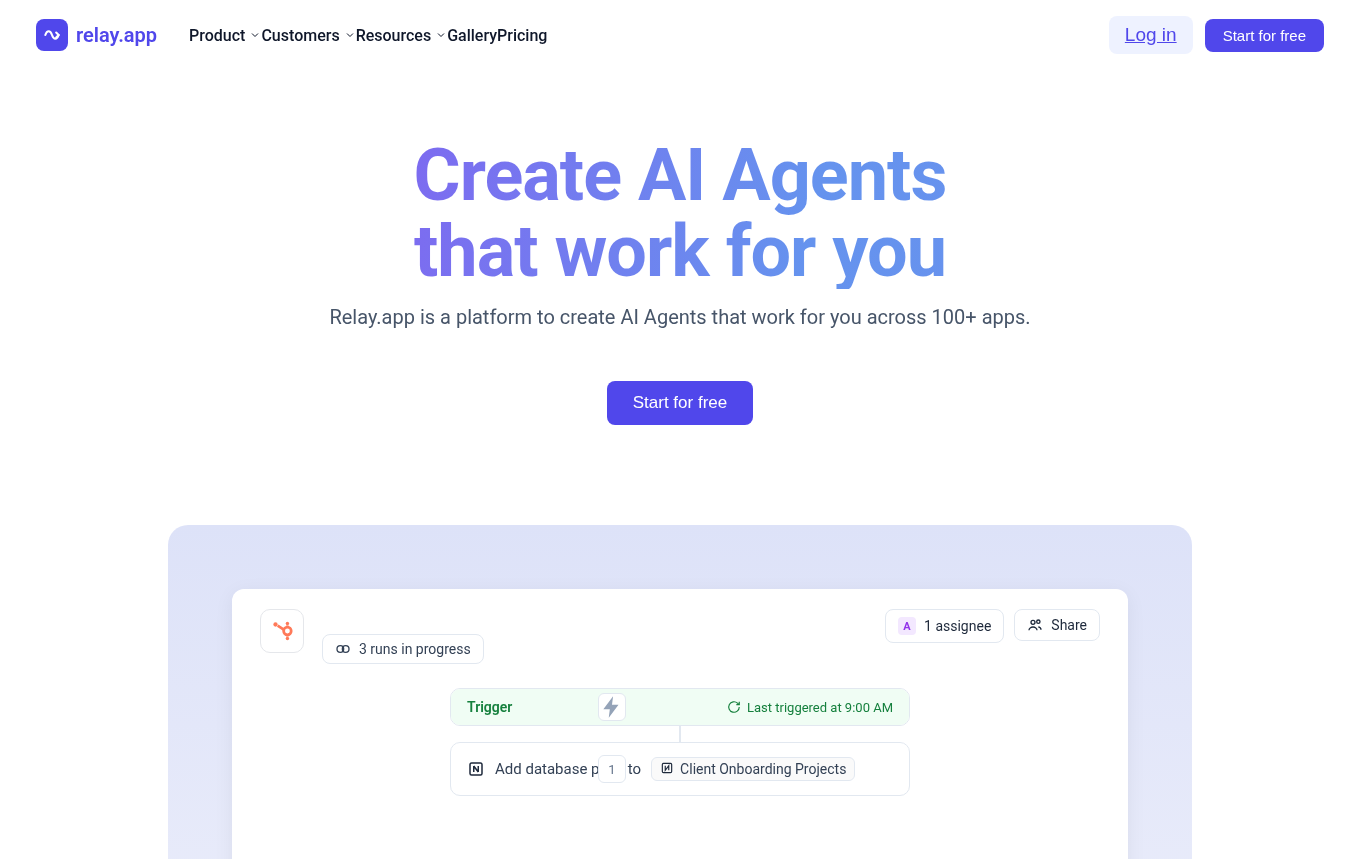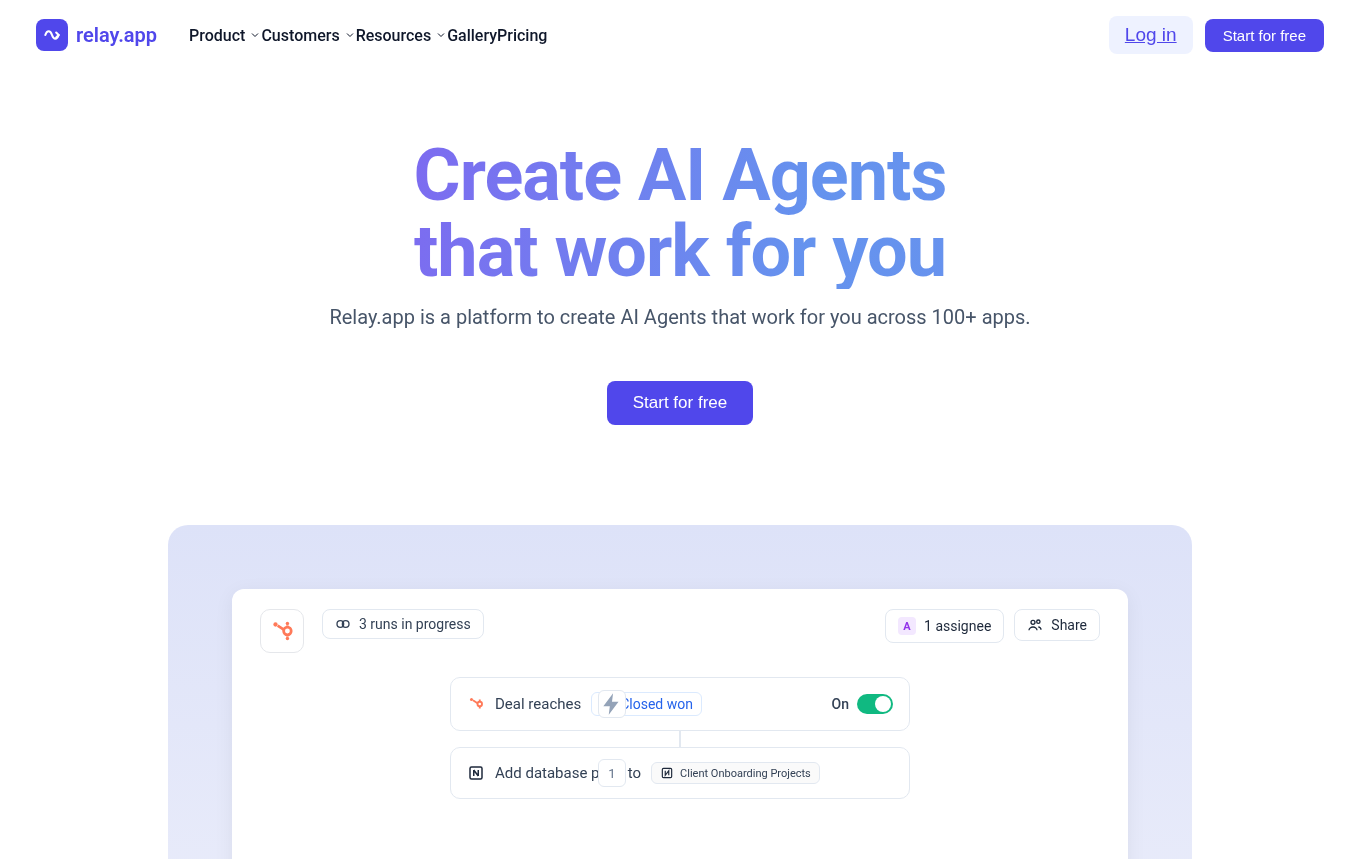--- a/index.html
+++ b/index.html
@@ -23,40 +23,40 @@
 .hero-sub { font-size: 20px; color: #475569; margin-top: 16px; }
 .hero-cta { margin-top: 52px; padding: 12px 26px; background: #5047eb; color: #fff; border-radius: 8px; font-size: 17px; font-weight: 500; cursor: pointer; border: none; display: inline-block; }
 
 
 .demo-outer { margin: 60px auto 0; width: 1024px; background: linear-gradient(180deg, #dde2f8 0%, #e8ebfa 100%); border-radius: 20px; padding: 64px 64px 0; position: relative; overflow: hidden; height: 363px; }
 .demo-card { background: #fff; border-radius: 12px; padding: 20px 28px; box-shadow: 0 4px 20px rgba(0,0,0,0.06); height: 340px; position: relative; }
 .demo-header { display: flex; align-items: flex-start; gap: 18px; }
 .hubspot-icon { width: 44px; height: 44px; background: #fff; border: 1px solid #e5e7eb; border-radius: 10px; display: flex; align-items: center; justify-content: center; flex-shrink: 0; }
 .demo-title-wrap { flex: 1; }
 .demo-title { font-size: 19px; font-weight: 700; color: #1e293b; }
-.runs-chip { display: inline-flex; align-items: center; gap: 8px; border: 1px solid #e2e8f0; border-radius: 8px; padding: 6px 12px; margin-top: 0; font-size: 14px; color: #334155; }
+.runs-chip { display: inline-flex; align-items: center; gap: 8px; border: 1px solid #e2e8f0; border-radius: 8px; padding: 6px 12px; margin-top: 25px; font-size: 14px; color: #334155; }
 .demo-header-right { display: flex; gap: 10px; align-items: flex-start; }
 .chip { display: inline-flex; align-items: center; gap: 8px; border: 1px solid #e2e8f0; border-radius: 8px; padding: 7px 12px; font-size: 14px; color: #1e293b; background: #fff; }
 .chip-badge { width: 18px; height: 18px; background: #f3e8ff; color: #9333ea; border-radius: 4px; display: flex; align-items: center; justify-content: center; font-size: 11px; font-weight: 700; }
 
 .workflow { margin-top: 24px; display: flex; flex-direction: column; align-items: center; position: relative; padding-left: 190px; padding-right: 190px; }
 .step-row { display: flex; align-items: center; gap: 14px; width: 100%; }
 .step-index { width: 28px; height: 28px; border: 1px solid #e2e8f0; border-radius: 6px; display: flex; align-items: center; justify-content: center; font-size: 13px; color: #64748b; background: #fff; flex-shrink: 0; position: absolute; left: 148px; }
 .step-card { flex: 1; border: 1px solid #e2e8f0; border-radius: 10px; background: #fff; overflow: hidden; }
 .trigger-header { display: flex; justify-content: space-between; align-items: center; padding: 10px 16px; background: #f0fdf4; color: #15803d; font-size: 14px; font-weight: 600; }
 .trigger-time { display: flex; align-items: center; gap: 6px; font-weight: 400; font-size: 13px; }
 .trigger-body { display: flex; align-items: center; gap: 10px; padding: 14px 16px; }
 .trigger-body-text { font-size: 15px; color: #334155; }
 .closed-won { display: inline-flex; align-items: center; gap: 6px; border: 1px solid #dbeafe; color: #2563eb; border-radius: 6px; padding: 3px 8px; font-size: 14px; }
 .toggle-wrap { margin-left: auto; display: flex; align-items: center; gap: 8px; font-size: 14px; color: #334155; font-weight: 500; }
 .toggle { width: 36px; height: 20px; background: #10b981; border-radius: 10px; position: relative; }
 .toggle::after { content: ''; position: absolute; right: 2px; top: 2px; width: 16px; height: 16px; background: #fff; border-radius: 50%; }
 .connector { width: 2px; height: 16px; background: #e2e8f0; }
 .step2-body { display: flex; align-items: center; gap: 10px; padding: 14px 16px; font-size: 15px; color: #334155; }
-.notion-chip { display: inline-flex; align-items: flex-end; gap: 6px; border: 1px solid #e2e8f0; border-radius: 6px; padding: 3px 8px; font-size: 11px; background: #fafafa; }
+.notion-chip { display: inline-flex; align-items: flex-start; gap: 6px; border: 1px solid #e2e8f0; border-radius: 6px; padding: 3px 8px; font-size: 14px; background: #fafafa; }
 
 .bolt-icon { width: 28px; height: 28px; }
 .step-row { position: relative; }
 </style>
 </head>
 <body>
 
 <header class="header">
   <div class="logo">
     <div class="logo-icon">
@@ -150,39 +150,28 @@
 
     <div class="workflow">
 
       <div class="step-row">
         <div class="step-index">
           <svg class="bolt-icon" viewBox="0 0 24 24" width="14" height="14" fill="#94a3b8">
               <path d="M13 2L4 14h6l-1 8 9-12h-6l1-8z"></path>
             </svg>
         </div>
         <div class="step-card">
-          <div class="trigger-body">
-            <svg viewBox="0 0 24 24" width="18" height="18" fill="#ff7a59">
-                <circle cx="17" cy="12" r="3" fill="none" stroke="#ff7a59" stroke-width="2.5"></circle>
-                <circle cx="6" cy="6" r="2"></circle>
-                <line x1="8" y1="7" x2="14" y2="11" stroke="#ff7a59" stroke-width="2.5"></line>
-                <line x1="17" y1="6" x2="17" y2="9" stroke="#ff7a59" stroke-width="2.5"></line>
-                <line x1="17" y1="15" x2="17" y2="18" stroke="#ff7a59" stroke-width="2.5"></line>
-              </svg>
-            <span class="trigger-body-text">Deal reaches</span>
-            <span class="closed-won">
-              <svg width="14" height="14" viewBox="0 0 24 24" fill="none" stroke="#2563eb" stroke-width="2">
-                  <rect x="3" y="6" width="14" height="12" rx="2"></rect>
-                  <path d="M17 10l4 2-4 2"></path>
+          <div class="trigger-header">
+            <span>Trigger</span>
+            <div class="trigger-time">
+              <svg width="14" height="14" viewBox="0 0 24 24" fill="none" stroke="#15803d" stroke-width="2">
+                  <path d="M21 12a9 9 0 1 1-3-6.7L21 8"></path>
+                  <polyline points="21 3 21 8 16 8"></polyline>
                 </svg>
-              <span>Closed won</span>
-            </span>
-            <div class="toggle-wrap">
-              <span>On</span>
-              <div class="toggle"></div>
+              <span>Last triggered at 9:00 AM</span>
             </div>
           </div>
         </div>
       </div>
 
       <div class="connector"></div>
 
       <div class="step-row">
         <div class="step-index">1</div>
         <div class="step-card">

